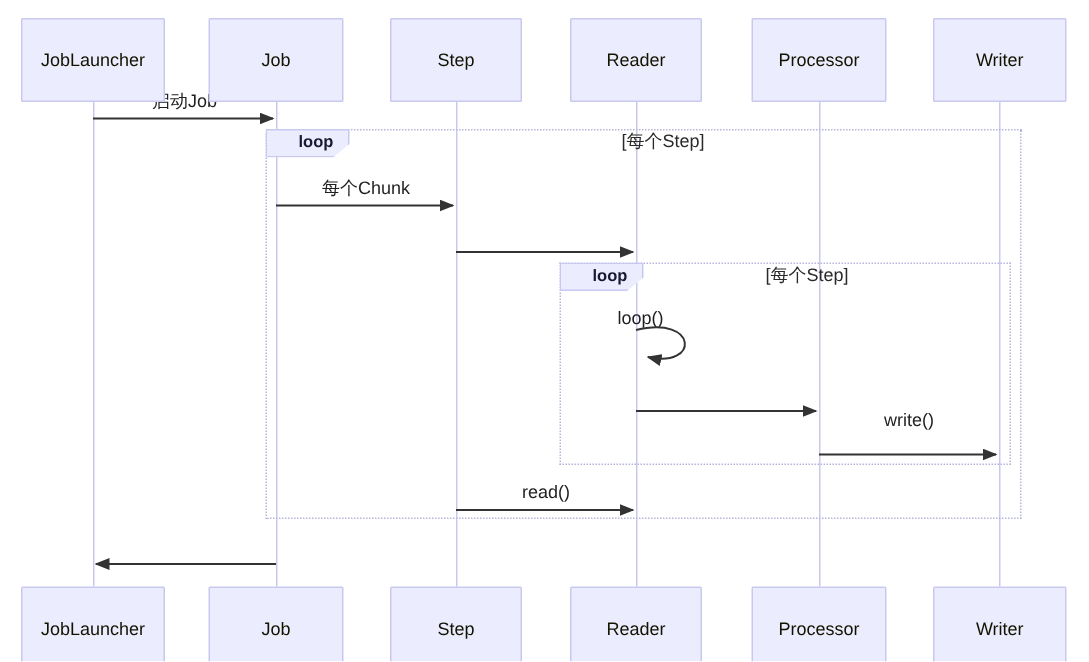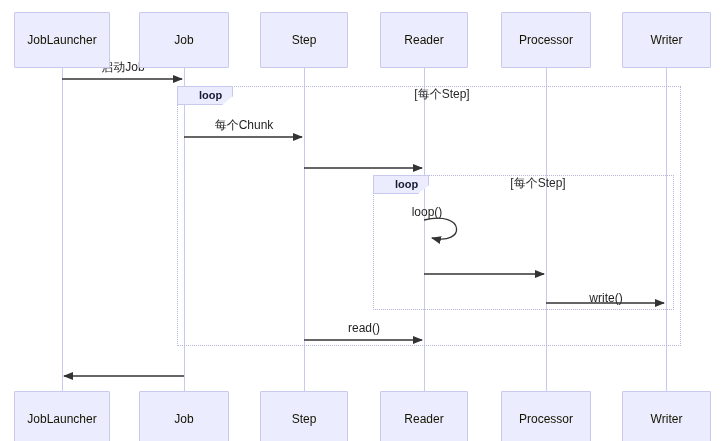--- a/index.html
+++ b/index.html
@@ -53,21 +53,21 @@
 
   <div class="loop-tag" style="left:177px;top:86px">loop</div>
   <div class="cond" style="left:372px;top:88px">[每个Step]</div>
 
   <div class="loop-tag" style="left:373px;top:175px">loop</div>
   <div class="cond" style="left:468px;top:177px">[每个Step]</div>
 
   <div class="msg" style="left:53px;top:61px">启动Job</div>
   <div class="msg" style="left:174px;top:119px">每个Chunk</div>
   <div class="msg" style="left:357px;top:206px">loop()</div>
-  <div class="msg" style="left:536px;top:292px">write()</div>
+  <div class="msg" style="left:536px;top:274px">write()</div>
   <div class="msg" style="left:294px;top:322px">read()</div>
 
   <svg class="arrows" width="726" height="441" viewBox="0 0 726 441">
     <defs>
       <marker id="ah" markerWidth="10" markerHeight="8" refX="9" refY="4" orient="auto" markerUnits="userSpaceOnUse">
         <path d="M0,0 L10,4 L0,8 Z" fill="#333333"></path>
       </marker>
     </defs>
     <line x1="62" y1="79" x2="182" y2="79" stroke="#333333" stroke-width="1.3" marker-end="url(#ah)"></line>
     <line x1="184" y1="137" x2="302" y2="137" stroke="#333333" stroke-width="1.3" marker-end="url(#ah)"></line>

